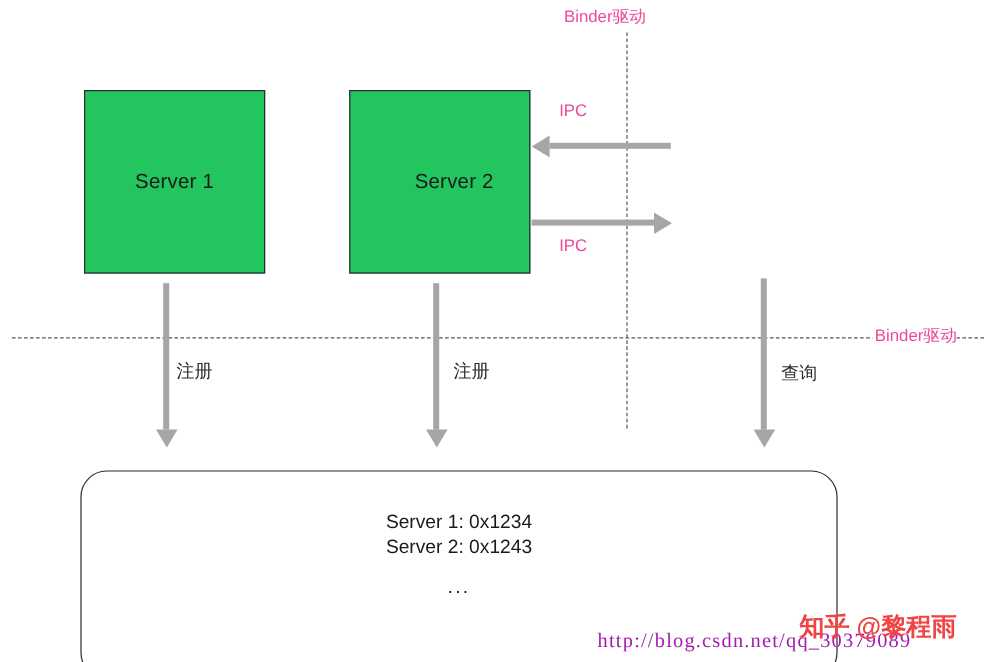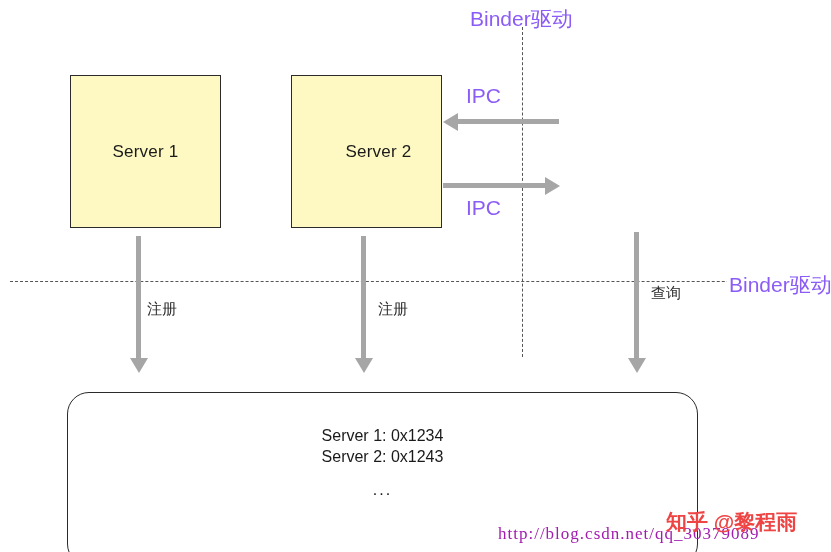--- a/index.html
+++ b/index.html
@@ -16,21 +16,21 @@
     height: 552px;
     background: #ffffff;
     overflow: hidden;
   }
 
   
   .node-box {
     position: absolute;
     box-sizing: border-box;
     border: 1.5px solid #2b2b2b;
-    background: #fef9c3;
+    background: #22c55e;
     display: flex;
     align-items: center;
     justify-content: center;
     color: #1a1a1a;
     font-size: 17px;
     letter-spacing: .2px;
   }
   .node-circle {
     position: absolute;
     box-sizing: border-box;
@@ -76,22 +76,22 @@
   }
   .dash-h {
     position: absolute;
     height: 0;
     border-top: 1.6px dashed #555555;
   }
 
   
   .lbl {
     position: absolute;
-    color: #8b5cf6;
-    font-size: 21px;
+    color: #ec4899;
+    font-size: 14px;
     white-space: nowrap;
   }
   .lbl-cn {
     position: absolute;
     color: #2b2b2b;
     font-size: 15px;
     white-space: nowrap;
   }
 
   
@@ -175,21 +175,21 @@
   <div class="arrow-v" style="left:136px; top:236px; height:122px;"></div>
   <div class="arrow-head-down" style="left:129.5px; top:358px;"></div>
   <div class="lbl-cn" style="left:147px; top:300px;">注册</div>
 
   <div class="arrow-v" style="left:361px; top:236px; height:122px;"></div>
   <div class="arrow-head-down" style="left:354.5px; top:358px;"></div>
   <div class="lbl-cn" style="left:378px; top:300px;">注册</div>
 
   <div class="arrow-v" style="left:634px; top:232px; height:126px;"></div>
   <div class="arrow-head-down" style="left:627.5px; top:358px;"></div>
-  <div class="lbl-cn" style="left:651px; top:284px;">查询</div>
+  <div class="lbl-cn" style="left:651px; top:302px;">查询</div>
 
   <div class="node-rounded" style="left:67px; top:392px; width:631px; height:174px;">
     <div class="registry-lines">
       <span>Server 1: 0x1234</span><br>
       <span>Server 2: 0x1243</span>
       <span class="ellipsis">...</span>
     </div>
   </div>
 
   <div class="wm-url" style="left:498px; top:524px;">http://blog.csdn.net/qq_30379089</div>

